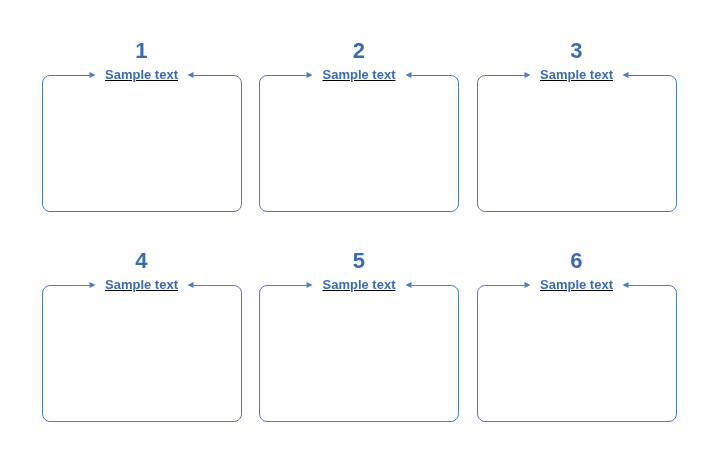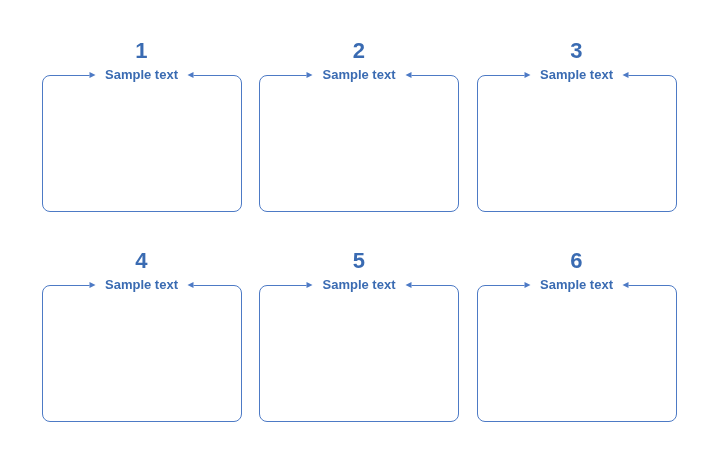--- a/index.html
+++ b/index.html
@@ -44,20 +44,21 @@
   .frame-label {
     position: absolute;
     top: -1px;
     left: 50%;
     transform: translate(-50%, -50%);
     display: flex;
     align-items: center;
     gap: 10px;
     background: var(--page-bg);
     white-space: nowrap;
+    text-decoration: underline;
   }
   .frame-label .label-text {
     font-size: 13px;
     font-weight: 700;
     line-height: 16px;
     color: var(--text-blue);
   }
   .ah {
     width: 0;
     height: 0;

